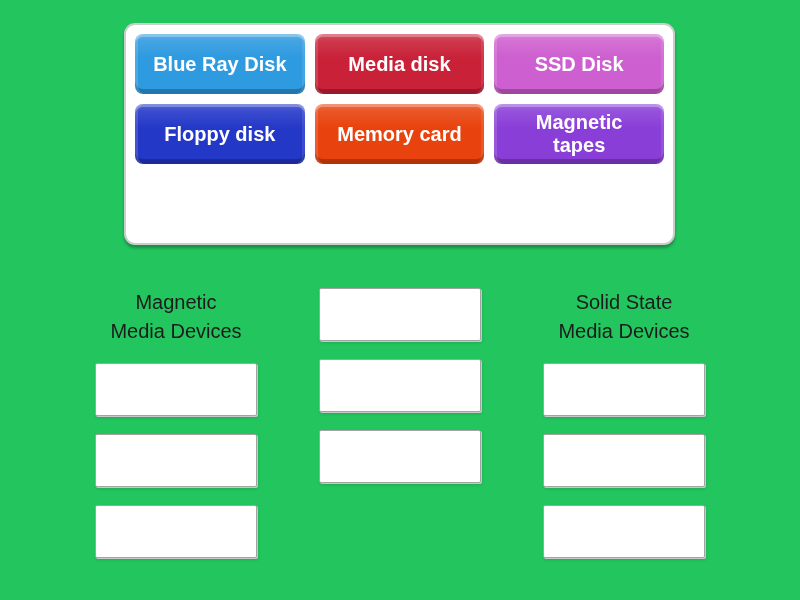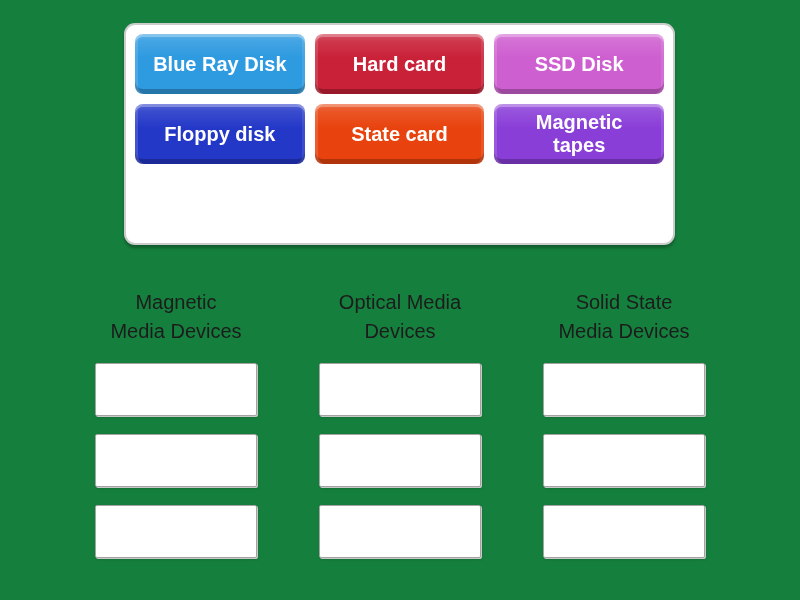--- a/index.html
+++ b/index.html
@@ -1,17 +1,17 @@
 <!DOCTYPE html>
 <html><head>
 <meta charset="utf-8">
 <style>
   html,body{margin:0;padding:0;background:#fff;}
   .stage{
-    position:relative;width:800px;height:600px;background:#15803d;overflow:hidden;
+    position:relative;width:800px;height:600px;background:#22c55e;overflow:hidden;
     font-family:"Liberation Sans",sans-serif;
   }
   
   .bank{
     position:absolute;left:124px;top:23px;width:551px;height:222px;box-sizing:border-box;
     background:#ffffff;border:2px solid #cccccc;border-radius:11px;
     box-shadow:0 3px 3px rgba(0,0,0,0.28);
     padding:9px;display:grid;grid-template-columns:repeat(3,1fr);
     grid-template-rows:repeat(3,1fr);gap:10px;
   }
@@ -45,41 +45,39 @@
     cursor:pointer;
   }
 </style>
 </head>
 <body>
 
 <div class="stage">
 
   <div class="bank">
     <div class="tile" style="--c: #2E9AE0;">Blue Ray Disk</div>
-    <div class="tile" style="--c: #C92138;">Hard card</div>
+    <div class="tile" style="--c: #C92138;">Media disk</div>
     <div class="tile" style="--c: #CE5FD0;">SSD Disk</div>
     <div class="tile" style="--c: #2438C8;">Floppy disk</div>
-    <div class="tile" style="--c: #E8430E;">State card</div>
+    <div class="tile" style="--c: #E8430E;">Memory card</div>
     <div class="tile" style="--c: #8A3ED8;">Magnetic
 tapes</div>
   </div>
 
   <div class="groups">
 
     <div class="group">
       <div class="group-title">Magnetic
 Media Devices</div>
       <div class="slot"></div>
       <div class="slot"></div>
       <div class="slot"></div>
     </div>
 
     <div class="group">
-      <div class="group-title">Optical Media
-Devices</div>
       <div class="slot"></div>
       <div class="slot"></div>
       <div class="slot"></div>
     </div>
 
     <div class="group">
       <div class="group-title">Solid State
 Media Devices</div>
       <div class="slot"></div>
       <div class="slot"></div>

